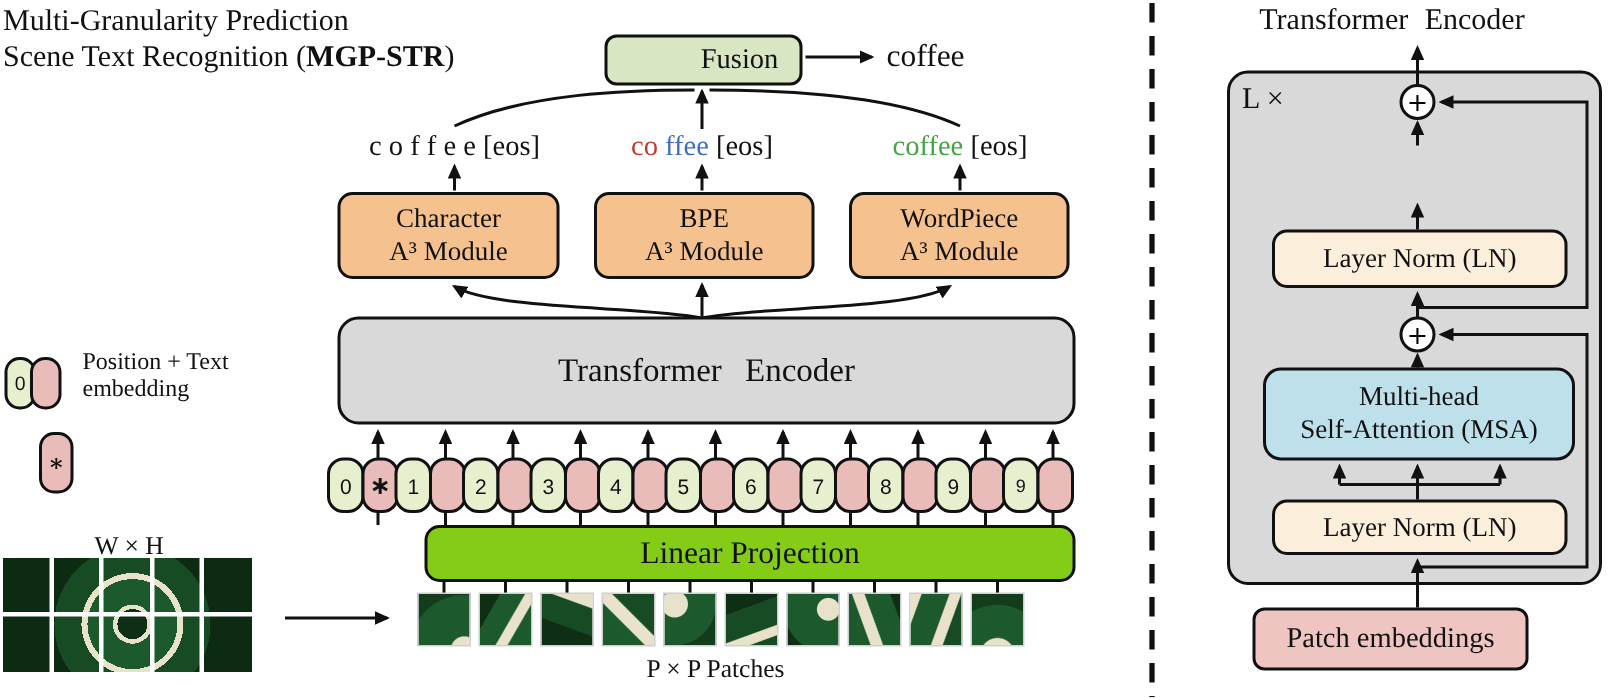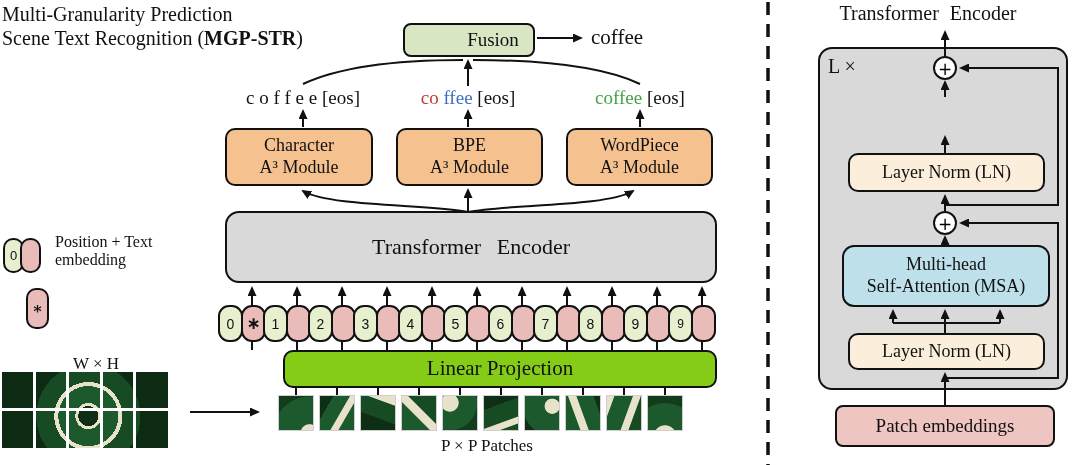--- a/index.html
+++ b/index.html
@@ -18,40 +18,40 @@
   .encoder{left:225px;top:211px;width:492px;height:72px;border-radius:14px;background:#D9D9D9;
            font-size:22px;word-spacing:10px;}
   .pill{position:absolute;top:305px;width:21px;height:33px;border:2px solid #111;border-radius:11px;
         z-index:3;display:flex;align-items:center;justify-content:center;
         font-family:"Liberation Sans","DejaVu Sans",sans-serif;font-size:14px;}
   .pill.green{background:#E6F0CE;}
   .pill.pink{background:#E9BCBA;}
   .pill .star{font-weight:bold;font-size:17px;}
   .linproj{left:283px;top:350px;width:434px;height:38px;border-radius:10px;background:#84cc16;font-size:21px;}
   .patch{position:absolute;top:395px;width:36px;height:36px;z-index:3;border:1px solid #cfcfcf;box-sizing:border-box;}
-  .caption{position:absolute;transform:translateX(-50%);font-size:17px;z-index:3;white-space:nowrap;margin-left:10px;}
+  .caption{position:absolute;transform:translateX(-50%);font-size:17px;z-index:3;white-space:nowrap;}
   .legend-pill{position:absolute;border:2px solid #111;border-radius:10px;z-index:3;
         display:flex;align-items:center;justify-content:center;}
   .legend-text{position:absolute;left:55px;font-size:16px;line-height:18px;z-index:3;}
   .bigimg{position:absolute;left:2px;top:372px;width:166px;height:76px;z-index:3;
      background:radial-gradient(circle at 52% 58%, #0e2f15 0 10px, #e9e2cb 10px 13px,
        #1c5a2d 13px 30px, #e9e2cb 30px 34px, #174b24 34px 52px, #0d2a13 52px);}
   .vline{position:absolute;top:0;width:3px;height:76px;background:#fff;}
   .hline{position:absolute;left:0;top:36px;width:166px;height:3px;background:#fff;}
   
   .rtitle{position:absolute;left:928px;top:2px;transform:translateX(-50%);font-size:20px;
           word-spacing:6px;z-index:3;white-space:nowrap;}
   .container-gray{position:absolute;left:818px;top:47px;width:250px;height:343px;box-sizing:border-box;
           border:2.2px solid #111;border-radius:14px;background:#D9D9D9;z-index:1;}
   .loop-label{position:absolute;left:828px;top:55px;font-size:20px;z-index:3;}
   .mlp{left:848px;top:97px;width:197px;height:36px;border-radius:8px;background:#CDC5E1;font-size:19px;}
   .ln1{left:848px;top:153px;width:197px;height:39px;border-radius:10px;background:#FBEEDA;font-size:18px;}
   .msa{left:842px;top:245px;width:208px;height:62px;border-radius:12px;background:#BEE0EB;font-size:18px;}
   .ln2{left:848px;top:333px;width:197px;height:37px;border-radius:10px;background:#FBEEDA;font-size:18px;}
-  .pe{left:835px;top:405px;width:220px;height:42px;border-radius:8px;background:#EFC5C1;font-size:19px;}
+  .pe{left:835px;top:405px;width:184px;height:42px;border-radius:8px;background:#EFC5C1;font-size:19px;}
   
   .p0{background:radial-gradient(circle at 90% 110%, #e9e2cb 0 18%, #1c5a2d 20% 75%, #123c1c 77%);}
   .p1{background:linear-gradient(120deg, #0e2f15 0 25%, #1c5a2d 25% 55%, #e9e2cb 57% 70%, #1c5a2d 72%);}
   .p2{background:linear-gradient(200deg, #e9e2cb 0 20%, #174b24 22% 60%, #0e2f15 62%);}
   .p3{background:linear-gradient(45deg, #1c5a2d 0 40%, #e9e2cb 42% 58%, #174b24 60%);}
   .p4{background:radial-gradient(circle at 20% 20%, #e9e2cb 0 22%, #1c5a2d 24% 70%, #123c1c 72%);}
   .p5{background:linear-gradient(160deg, #0e2f15 0 30%, #174b24 30% 70%, #e9e2cb 72% 85%, #174b24 87%);}
   .p6{background:radial-gradient(circle at 80% 30%, #e9e2cb 0 20%, #1c5a2d 22% 80%, #0e2f15 82%);}
   .p7{background:linear-gradient(70deg, #1c5a2d 0 30%, #e9e2cb 32% 48%, #1c5a2d 50% 85%, #0e2f15 87%);}
   .p8{background:linear-gradient(110deg, #e9e2cb 0 15%, #1c5a2d 17% 55%, #e9e2cb 57% 72%, #174b24 74%);}

